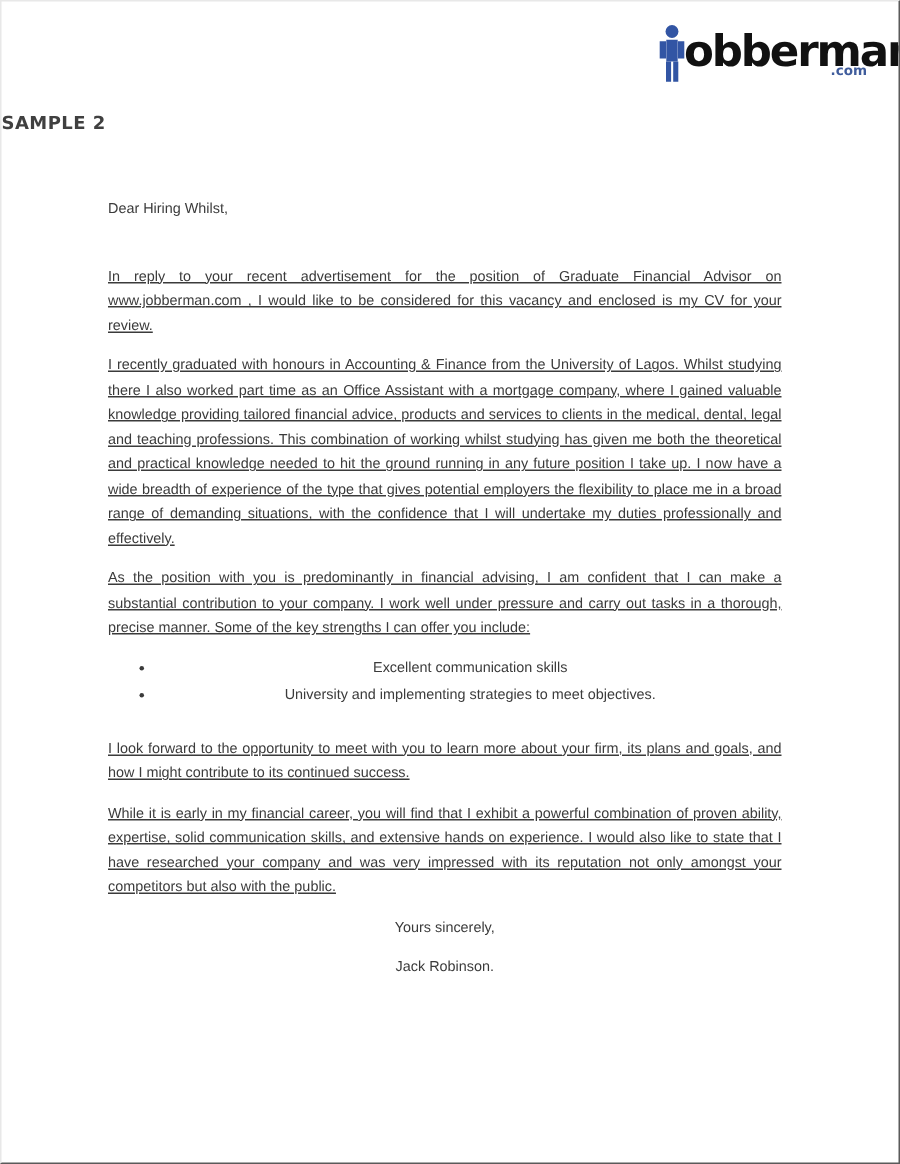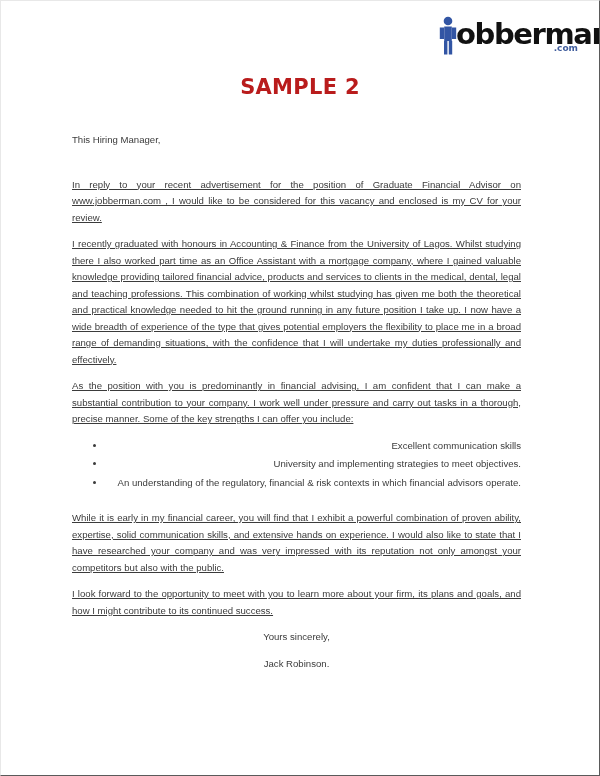--- a/index.html
+++ b/index.html
@@ -69,26 +69,25 @@
     letter-spacing: 0px;
     line-height: 11px;
   }
 
   
   .doc-title {
     position: absolute;
     left: 0;
     right: 0;
     top: 74px;
-    text-align: center;
     font-family: "DejaVu Sans", sans-serif;
-    font-size: 21px;
+    font-size: 12px;
     font-weight: bold;
     letter-spacing: 0.3px;
-    color: #b91c1c;
+    color: #404040;
   }
 
   .letter {
     position: absolute;
     left: 71px;
     top: 131px;
     width: 449px;
     color: #3b3b3b;
     font-size: 9.6px;
     line-height: 16.5px;
@@ -108,21 +107,21 @@
   ul.strengths {
     list-style: none;
     margin: 0 0 19px 0;
     padding: 0;
   }
   ul.strengths li {
     position: relative;
     padding-left: 34px;
     margin: 0 0 2px 0;
     line-height: 16.5px;
-    text-align: right;
+    text-align: center;
   }
   ul.strengths li .bullet {
     position: absolute;
     left: 21px;
     top: 6px;
     width: 3.4px;
     height: 3.4px;
     background: #3b3b3b;
     border-radius: 50%;
   }
@@ -154,45 +153,41 @@
       </span>
       <span class="logo-text">obberman</span>
     </div>
     <span class="logo-dotcom">.com</span>
   </div>
 
   <div class="doc-title">SAMPLE 2</div>
 
   <div class="letter">
 
-    <p class="salutation">This Hiring Manager,</p>
+    <p class="salutation">Dear Hiring Whilst,</p>
 
     <p class="para">In reply to your recent advertisement for the position of Graduate Financial Advisor on www.jobberman.com , I would like to be considered for this vacancy and enclosed is my CV for your review.</p>
 
     <p class="para">I recently graduated with honours in Accounting &amp; Finance from the University of Lagos. Whilst studying there I also worked part time as an Office Assistant with a mortgage company, where I gained valuable knowledge providing tailored financial advice, products and services to clients in the medical, dental, legal and teaching professions. This combination of working whilst studying has given me both the theoretical and practical knowledge needed to hit the ground running in any future position I take up. I now have a wide breadth of experience of the type that gives potential employers the flexibility to place me in a broad range of demanding situations, with the confidence that I will undertake my duties professionally and effectively.</p>
 
     <p class="para">As the position with you is predominantly in financial advising, I am confident that I can make a substantial contribution to your company. I work well under pressure and carry out tasks in a thorough, precise manner. Some of the key strengths I can offer you include:</p>
 
     <ul class="strengths">
       <li>
         <span class="bullet"></span>
         <span>Excellent communication skills</span>
       </li>
       <li>
         <span class="bullet"></span>
         <span>University and implementing strategies to meet objectives.</span>
       </li>
-      <li>
-        <span class="bullet"></span>
-        <span>An understanding of the regulatory, financial &amp; risk contexts in which financial advisors operate.</span>
-      </li>
     </ul>
 
+    <p class="para">I look forward to the opportunity to meet with you to learn more about your firm, its plans and goals, and how I might contribute to its continued success.</p>
+
     <p class="para">While it is early in my financial career, you will find that I exhibit a powerful combination of proven ability, expertise, solid communication skills, and extensive hands on experience. I would also like to state that I have researched your company and was very impressed with its reputation not only amongst your competitors but also with the public.</p>
-
-    <p class="para">I look forward to the opportunity to meet with you to learn more about your firm, its plans and goals, and how I might contribute to its continued success.</p>
 
     <p class="sign-off">Yours sincerely,</p>
 
     <p class="signature-name">Jack Robinson.</p>
 
   </div>
 </div>
 
 </body></html>

